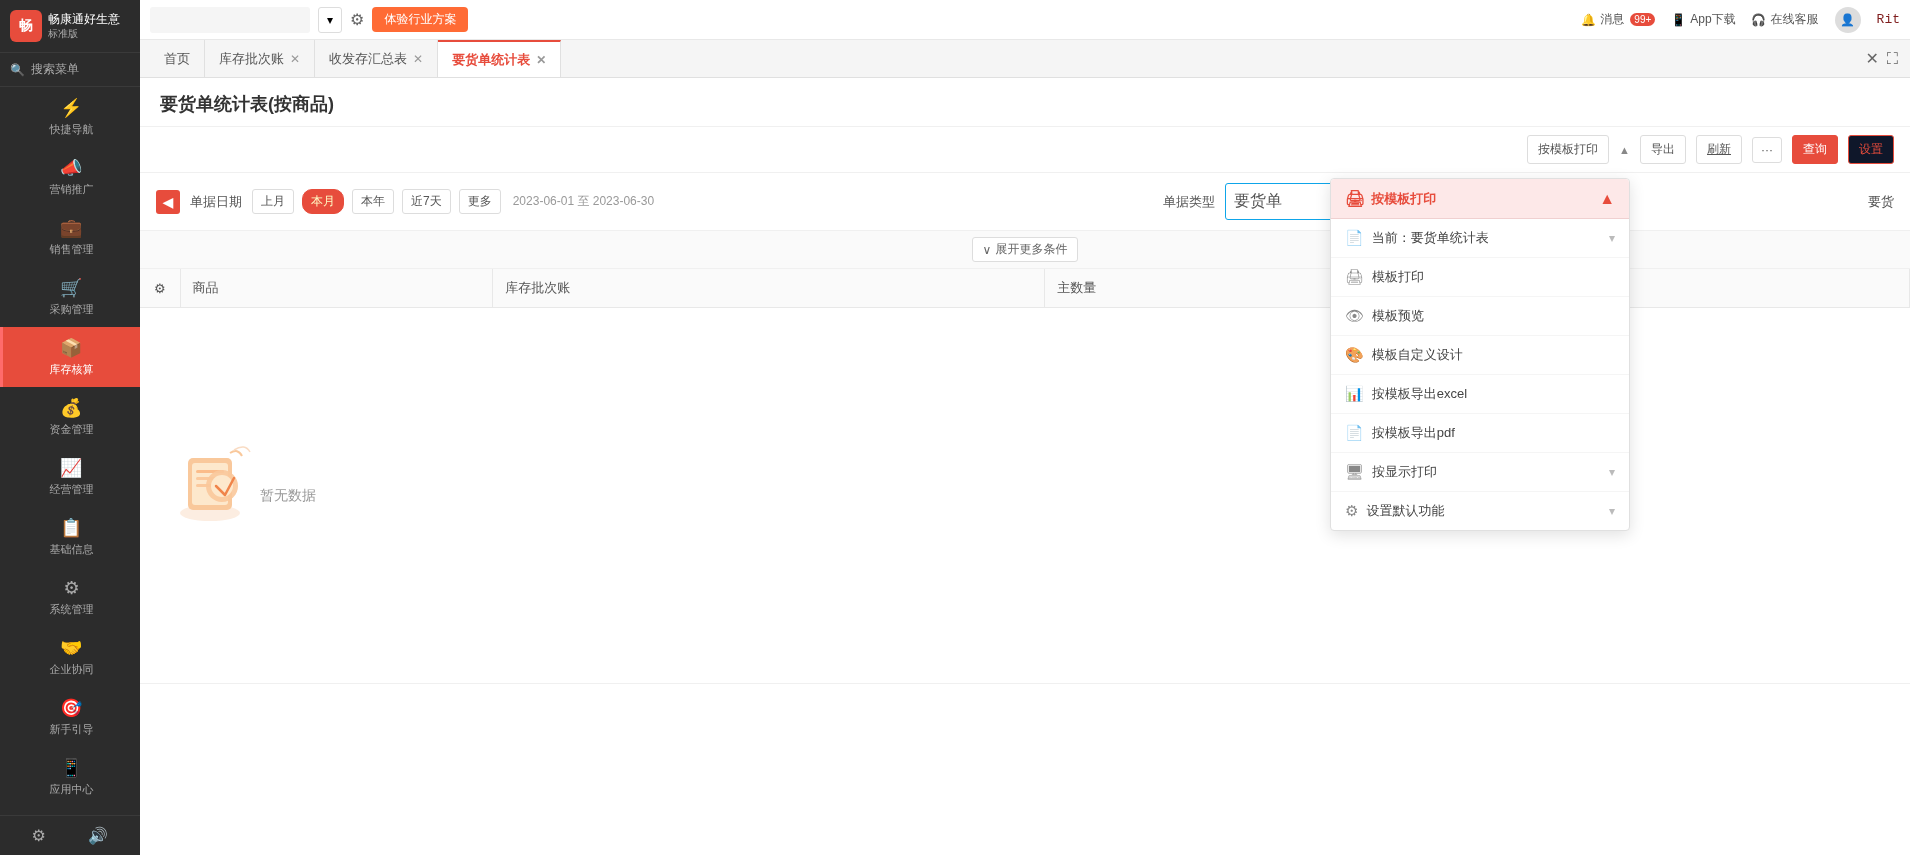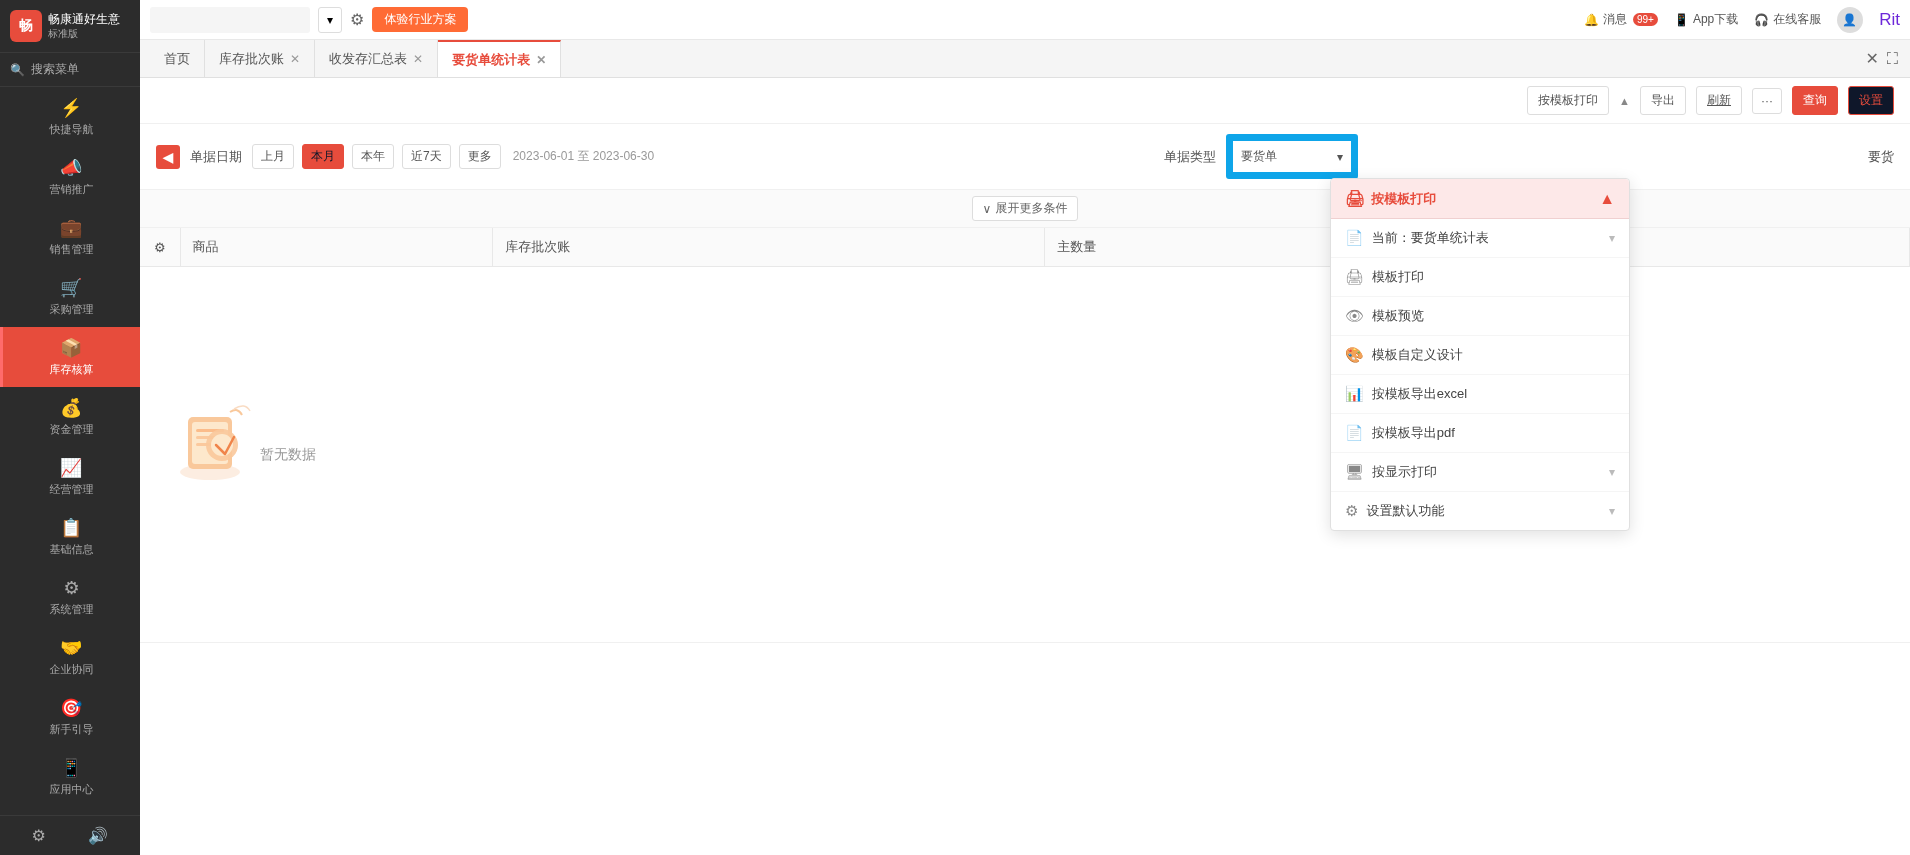--- a/index.html
+++ b/index.html
@@ -155,27 +155,27 @@
       display: flex; align-items: center; justify-content: center;
       font-size: 14px;
     }
     .filter-label { font-size: 13px; color: #555; white-space: nowrap; }
     .filter-date-group { display: flex; align-items: center; gap: 8px; }
     .filter-date-btn {
       padding: 3px 8px; font-size: 12px;
       border: 1px solid #ddd; border-radius: 3px;
       background: #fff; cursor: pointer; color: #555;
     }
-    .filter-date-btn.active { background: #e74c3c; color: #0f172a; border-color: #e74c3c; }
+    .filter-date-btn.active { background: #e74c3c; color: #fef9c3; border-color: #e74c3c; border-radius: 10px; }
     .filter-date-range { font-size: 12px; color: #999; margin-left: 4px; }
     .filter-type-select {
       display: flex; align-items: center;
-      border: 7px solid #0ea5e9; border-radius: 3px;
+      border: 1px solid #0ea5e9; border-radius: 3px;
       padding: 7px 8px; background: #fff;
-      font-size: 12px; color: #555;
+      font-size: 16px; color: #555;
       cursor: pointer; gap: 60px;
     }
 
     .expand-more-row {
       display: flex; align-items: center; justify-content: center;
       padding: 6px;
       background: #fafafa;
       border-bottom: 1px solid #f0f0f0;
     }
     .expand-more-btn {
@@ -383,21 +383,21 @@
       </div>
       <div class="topbar-right-item">
         <span>📱</span>
         <span>App下载</span>
       </div>
       <div class="topbar-right-item">
         <span>🎧</span>
         <span>在线客服</span>
       </div>
       <div class="avatar">👤</div>
-      <span style="font-size:17px;color:#6d28d9;">Rit</span>
+      <span style="font-size:13px;color:#7f1d1d;font-family:Liberation Mono, monospace;">Rit</span>
     </div>
   </div>
 
   <div class="tabbar">
     <div class="tab">
       <span>首页</span>
     </div>
     <div class="tab">
       <span>库存批次账</span>
       <span class="tab-close">✕</span>
@@ -411,20 +411,23 @@
       <span class="tab-close">✕</span>
     </div>
     <div class="tab-window-controls">
       <span class="tab-wc-btn">✕</span>
       <span class="tab-wc-btn">⛶</span>
     </div>
   </div>
 
   <div class="content">
 
+    <div class="page-header">
+      <span>要货单统计表(按商品)</span>
+    </div>
 
     <div class="action-bar">
       <button class="action-btn" id="print-btn">按模板打印</button>
       <span style="font-size:11px;color:#888;">▲</span>
       <button class="action-btn" style="display:flex;align-items:center;gap:3px;">导出</button>
       <button class="action-btn" style="display:flex;align-items:center;gap:3px;text-decoration:underline;">刷新</button>
       <button class="action-btn action-btn-more">···</button>
       <button class="action-btn primary">查询</button>
       <button class="settings-btn">设置</button>
     </div>

